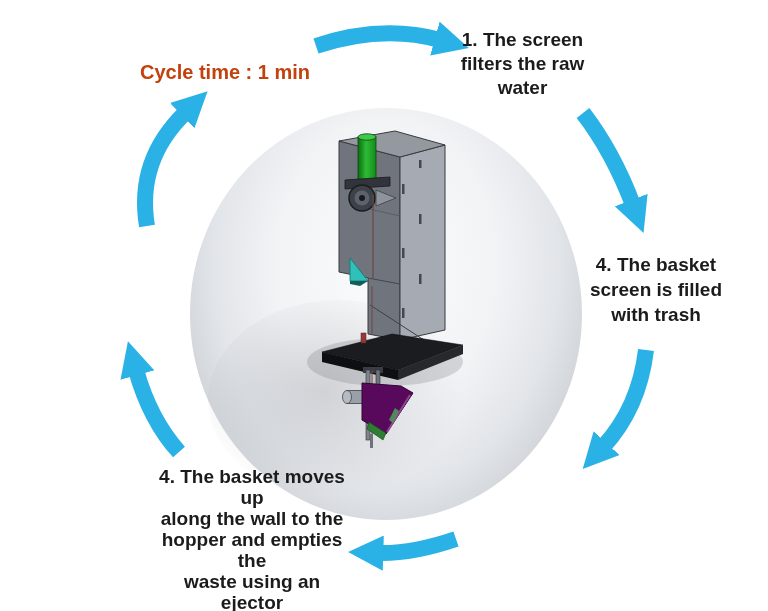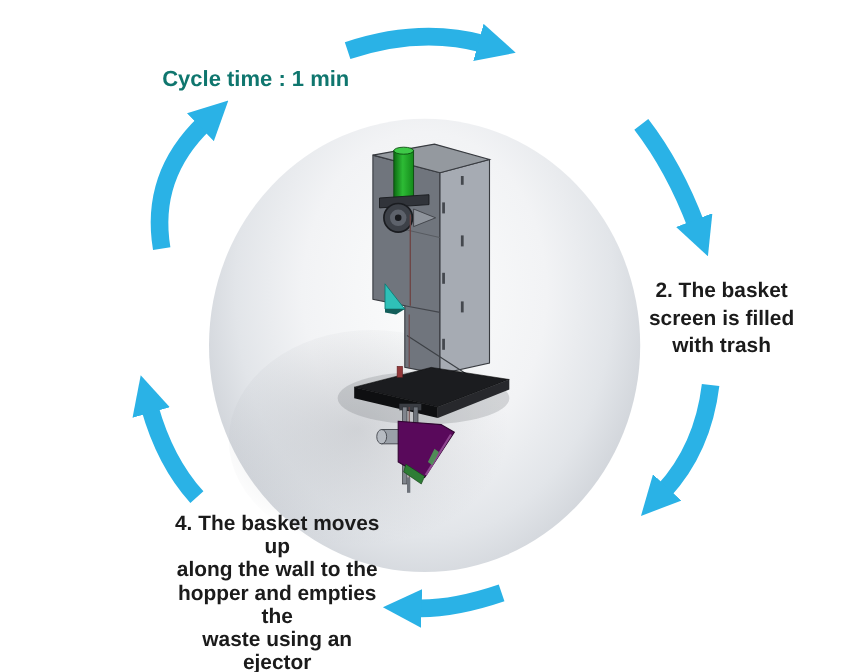--- a/index.html
+++ b/index.html
@@ -20,22 +20,22 @@
   .arrows{position:absolute;left:0;top:0;pointer-events:none;}
   .arrow-path{fill:none;stroke:#2AB2E6;stroke-width:16;stroke-linecap:butt;}
   .step{
     position:absolute;color:#1b1b1b;font-weight:700;font-size:19px;text-align:center;
     white-space:pre-line;
   }
   .lh24{line-height:24px;}
   .lh25{line-height:25px;}
   .lh21{line-height:21px;}
   .cycle-time{
-    position:absolute;left:140px;top:60px;width:185px;text-align:center;
-    color:#0f766e;font-weight:700;font-size:20px;line-height:25px;white-space:nowrap;
+    position:absolute;left:140px;top:60px;width:185px;
+    color:#c2410c;font-weight:700;font-size:20px;line-height:25px;white-space:nowrap;
   }
   .machine{position:absolute;left:300px;top:120px;}
 </style>
 </head>
 <body>
 
 <div class="canvas">
 
   <div class="sphere"></div>
   <div class="sphere-shade"></div>
@@ -119,22 +119,25 @@
     <path class="arrow-path" marker-end="url(#ah)" d="M 316 46 Q 382 24 440 40"></path>
     <path class="arrow-path" marker-end="url(#ah)" d="M 583 113 Q 613 152 633 205"></path>
     <path class="arrow-path" marker-end="url(#ah)" d="M 646 350 Q 639 408 603 447"></path>
     <path class="arrow-path" marker-end="url(#ah)" d="M 456 539 Q 412 554 378 553"></path>
     <path class="arrow-path" marker-end="url(#ah)" d="M 179 452 Q 150 420 136 370"></path>
     <path class="arrow-path" marker-end="url(#ah)" d="M 147 226 Q 136 160 186 112"></path>
   </svg>
 
   <div class="cycle-time">Cycle time : 1 min</div>
 
+  <div class="step lh24" style="left:450px;top:28px;width:145px;">1. The screen
+filters the raw
+water</div>
 
-  <div class="step lh25" style="left:586px;top:252px;width:140px;">2. The basket
+  <div class="step lh25" style="left:586px;top:252px;width:140px;">4. The basket
 screen is filled
 with trash</div>
 
 
   <div class="step lh21" style="left:152px;top:466px;width:200px;">4. The basket moves up
 along the wall to the
 hopper and empties the
 waste using an ejector
 shovel</div>
 

